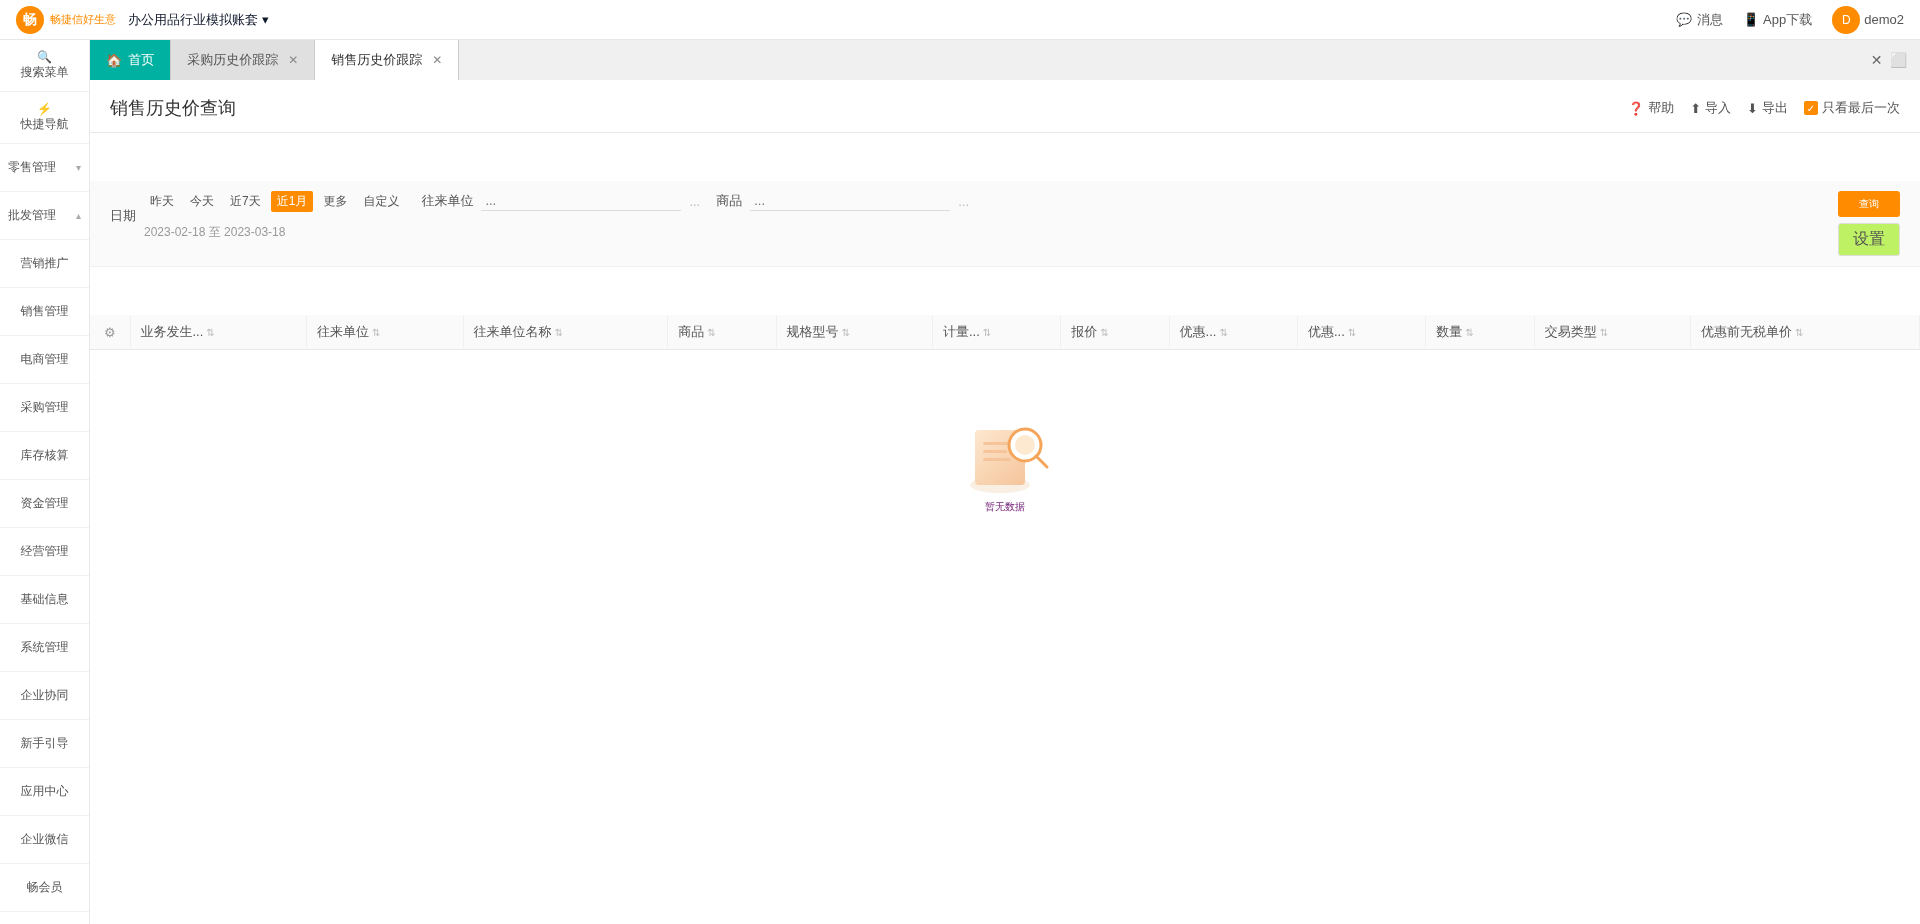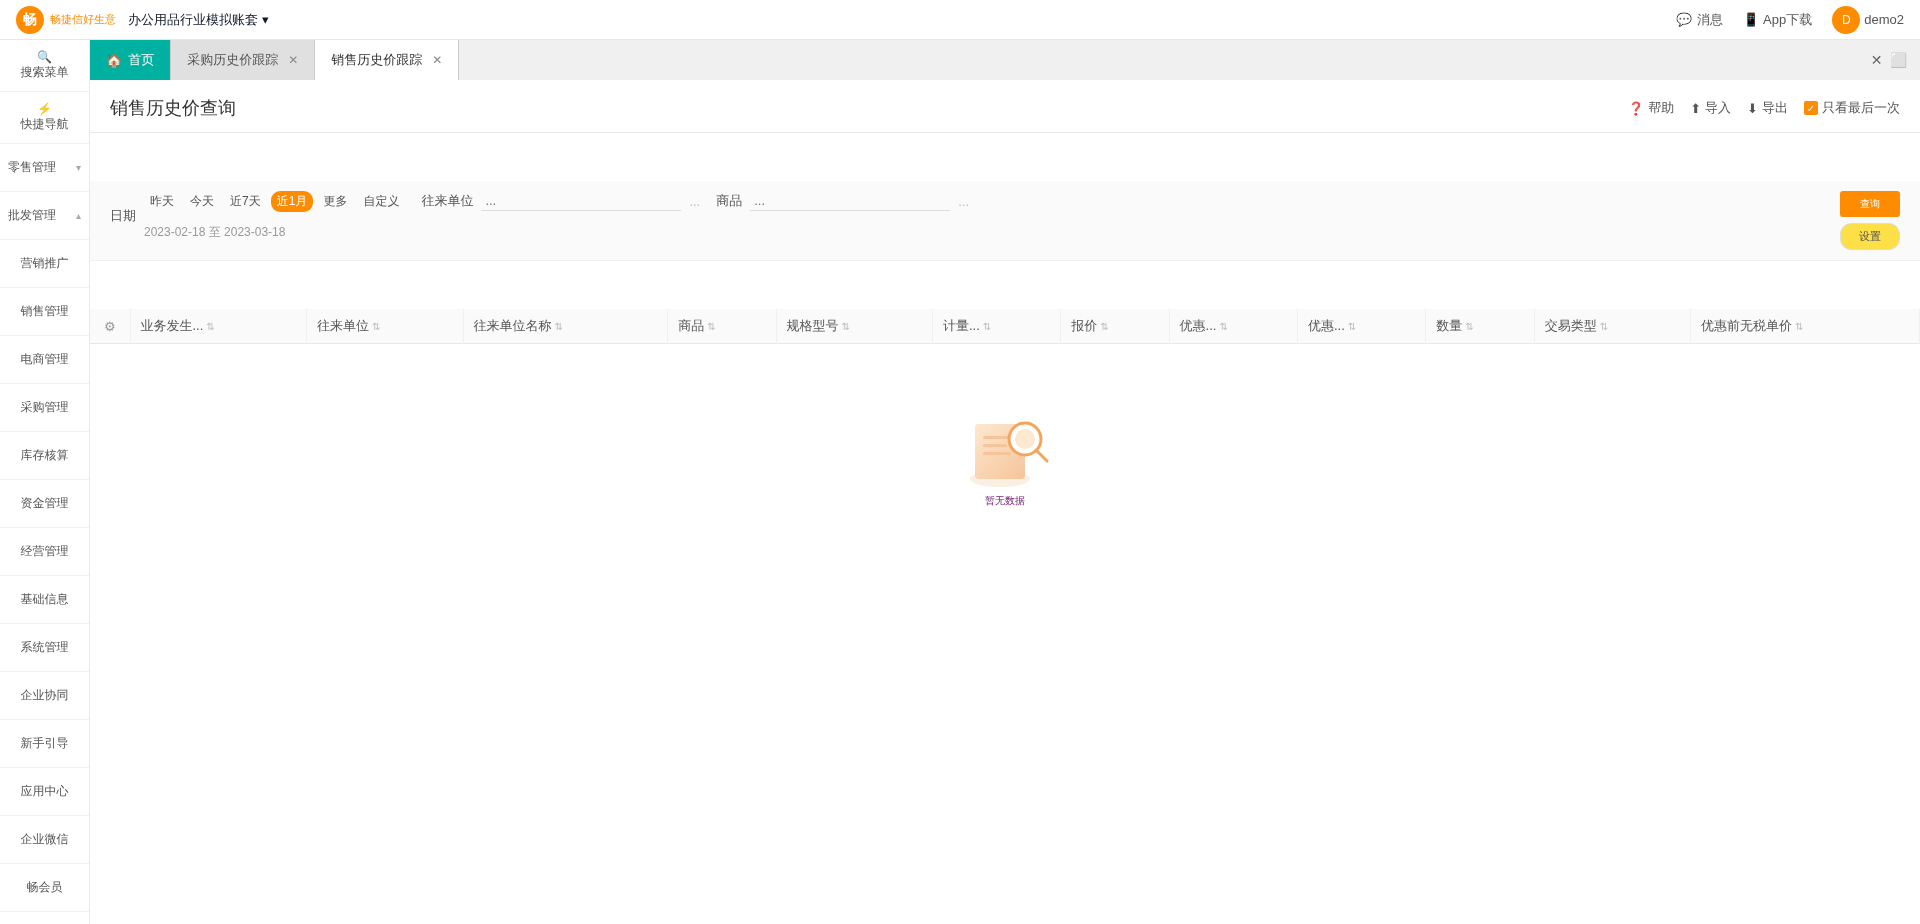--- a/index.html
+++ b/index.html
@@ -249,21 +249,21 @@
     .date-btn {
       padding: 2px 6px;
       font-size: 12px;
       color: #555;
       cursor: pointer;
       border-radius: 3px;
     }
     .date-btn.active {
       background: #ff8c00;
       color: white;
-      border-radius: 9px;
+      border-radius: 2px;
     }
     .date-range {
       font-size: 12px;
       color: #999;
       margin-top: 12px;
     }
     .filter-input {
       border: none;
       border-bottom: 1px solid #ddd;
       outline: none;
@@ -281,26 +281,26 @@
       background: #ff8c00;
       color: white;
       border: none;
       padding: 6px 20px;
       border-radius: 3px;
       font-size: 10px;
       cursor: pointer;
       white-space: nowrap;
     }
     .btn-setting {
-      background: #fde047;
+      background: #bef264;
       color: #555;
       border: 1px solid #ddd;
       padding: 5px 14px;
-      border-radius: 11px;
-      font-size: 11px;
+      border-radius: 3px;
+      font-size: 16px;
       cursor: pointer;
     }
 
     
     .table-container {
       flex: 1;
       overflow: auto;
     }
     table {
       width: 100%;

